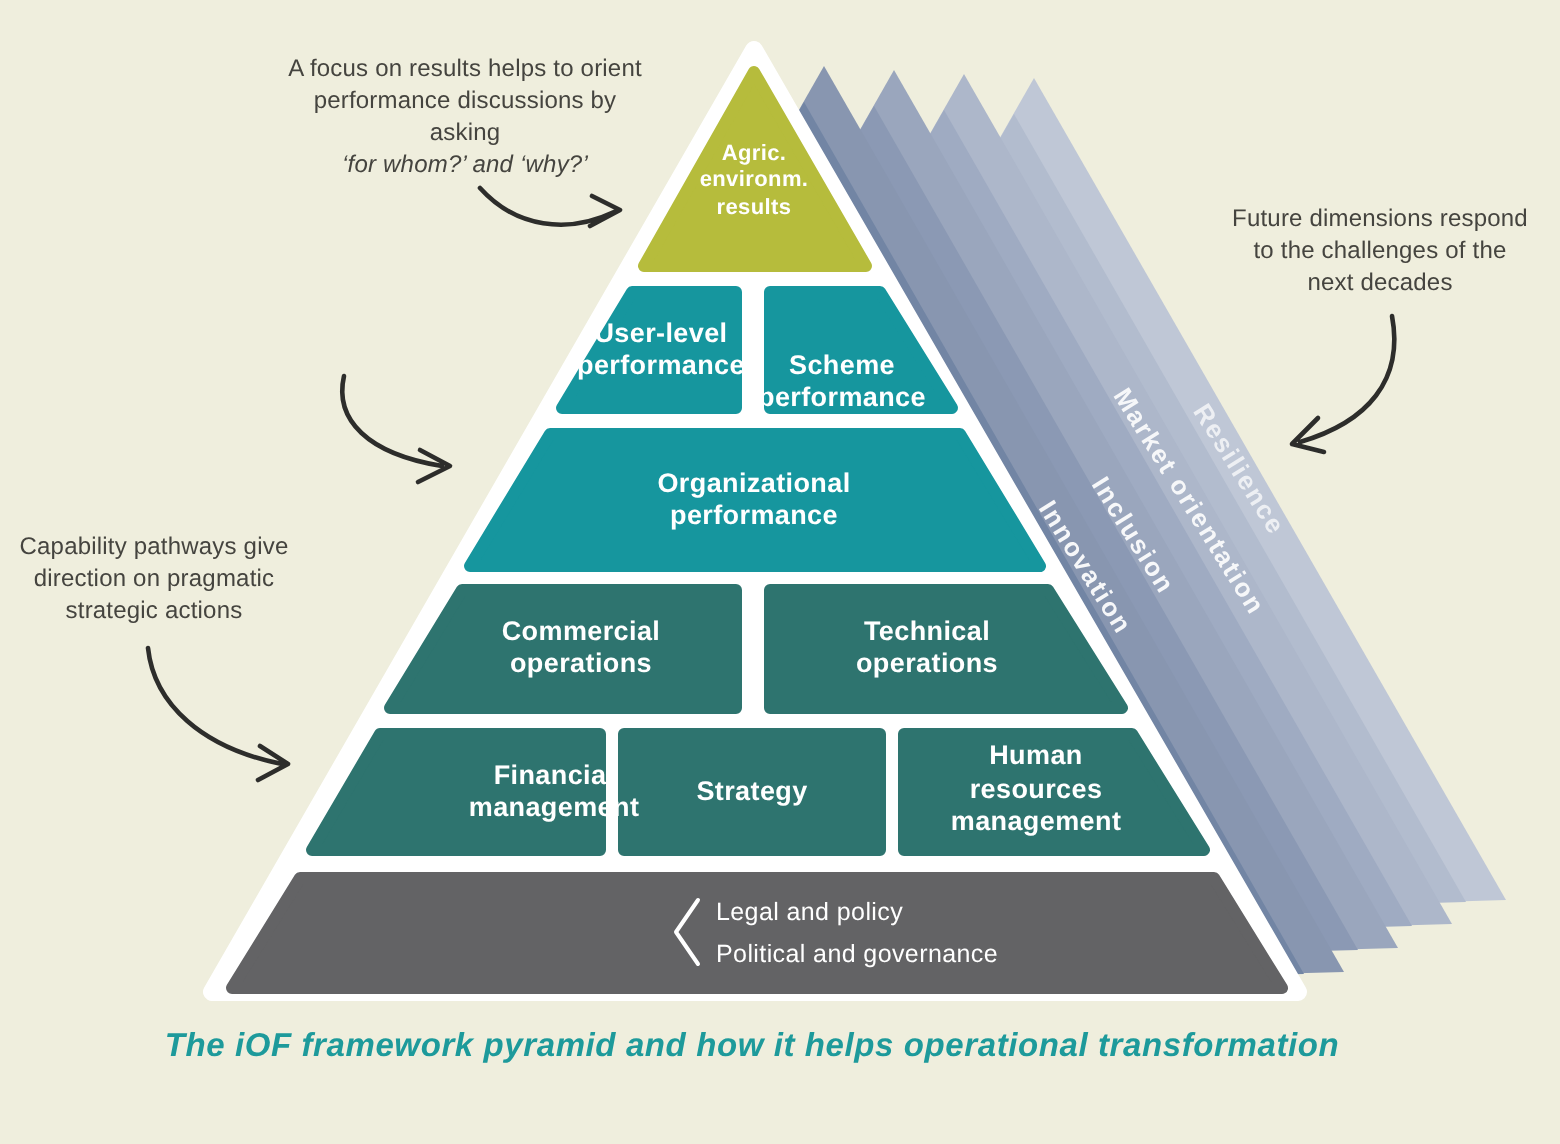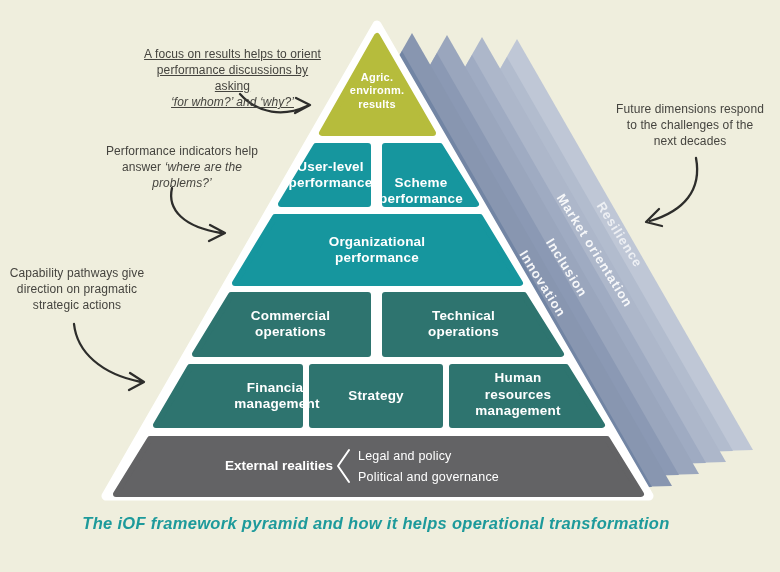--- a/index.html
+++ b/index.html
@@ -98,33 +98,27 @@
 operations</div>
   <div class="blk" style="left:411px;top:298px;width:105px;height:52px;">Technical
 operations</div>
   <div class="blk" style="left:186px;top:370px;width:100px;height:52px;margin-left:41px;">Financial
 management</div>
   <div class="blk" style="left:326px;top:370px;width:100px;height:52px;">Strategy</div>
   <div class="blk" style="left:468px;top:364px;width:100px;height:62px;">Human
 resources
 management</div>
 
-  <div class="base-label" style="left:193px;top:458px;width:140px;">External realities</div>
   <div class="base-item" style="left:358px;top:449px;">Legal and policy</div>
   <div class="base-item" style="left:358px;top:470px;">Political and governance</div>
 
-  <div class="note" style="left:140px;top:46px;width:185px;text-decoration:underline;">
+  <div class="note" style="left:140px;top:26px;width:185px;">
     <span>A focus on results helps to orient</span><br>
     <span>performance discussions by asking</span><br>
     <span class="it">‘for whom?’ and ‘why?’</span>
-  </div>
-  <div class="note" style="left:92px;top:143px;width:180px;">
-    <span>Performance indicators help</span><br>
-    <span>answer </span><span class="it">‘where are the</span><br>
-    <span class="it">problems?’</span>
   </div>
   <div class="note" style="left:608px;top:101px;width:164px;">
     <span>Future dimensions respond</span><br>
     <span>to the challenges of the</span><br>
     <span>next decades</span>
   </div>
   <div class="note" style="left:1px;top:265px;width:152px;">
     <span>Capability pathways give</span><br>
     <span>direction on pragmatic</span><br>
     <span>strategic actions</span>

